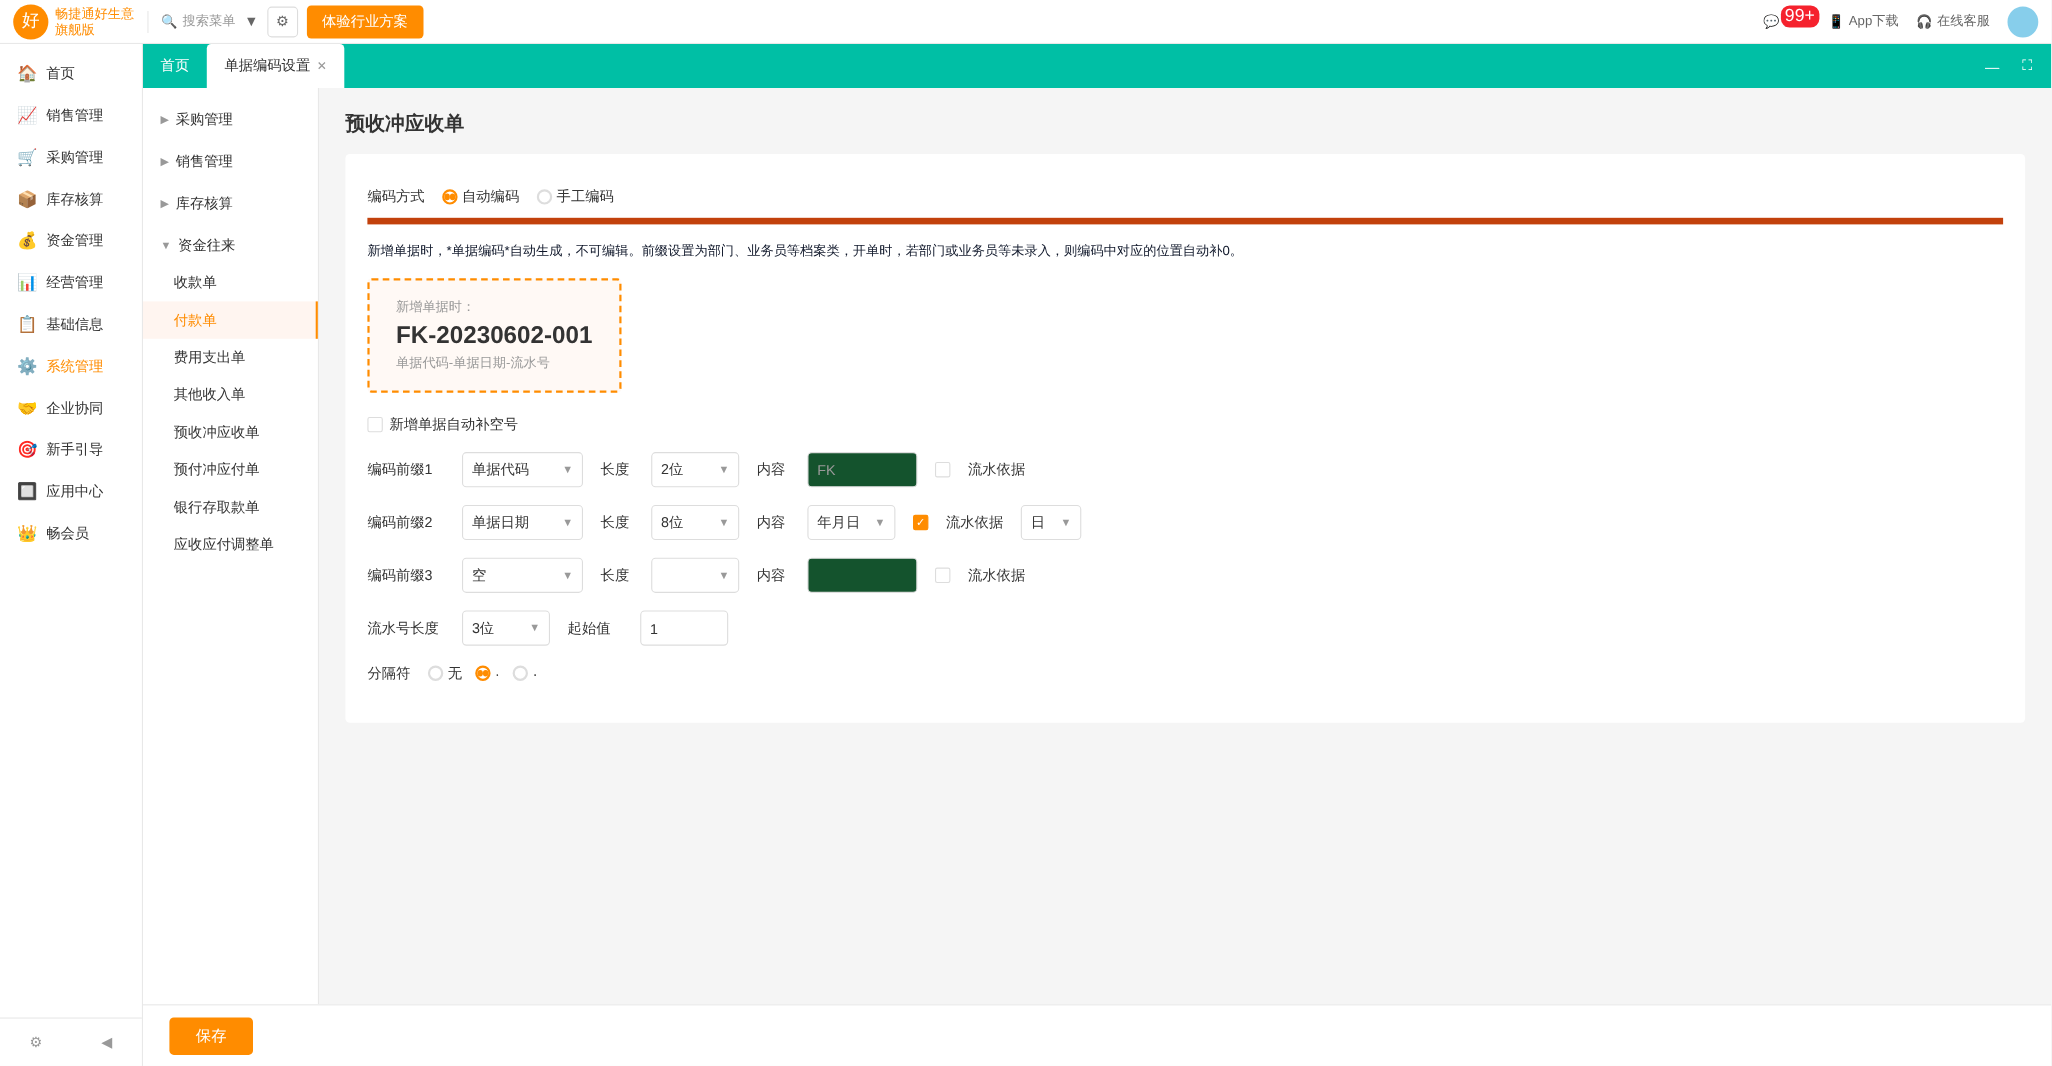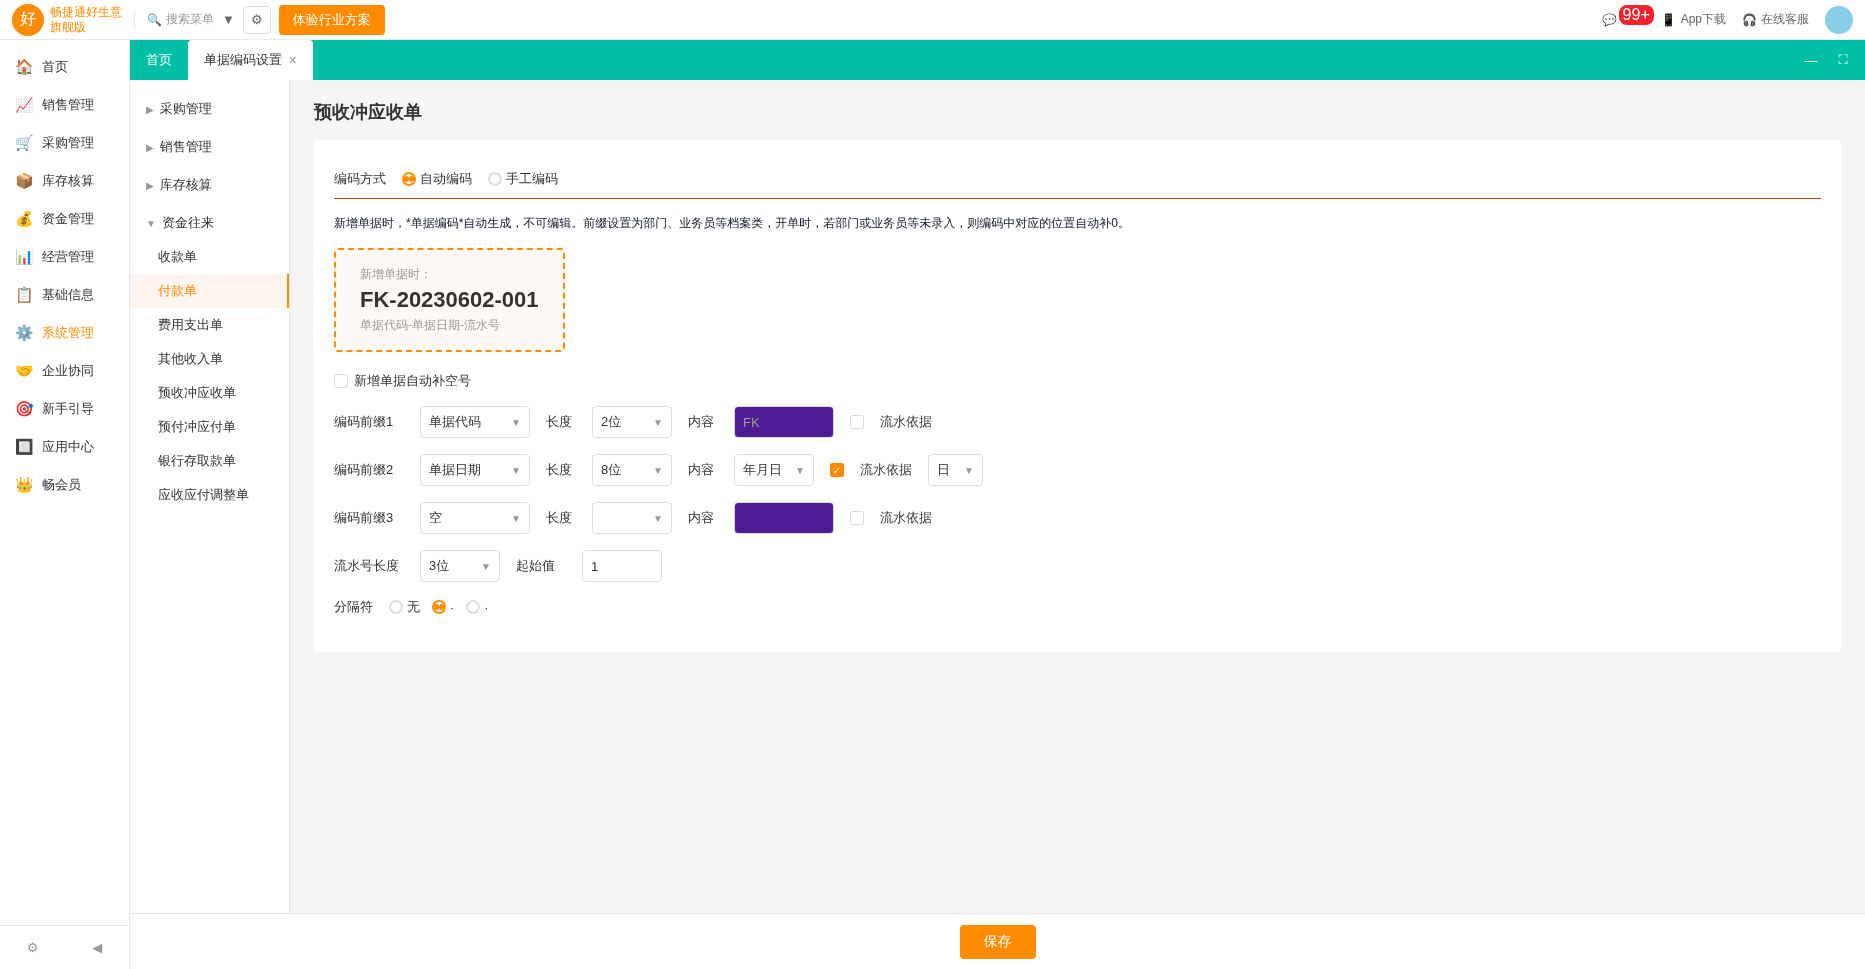--- a/index.html
+++ b/index.html
@@ -54,21 +54,21 @@
     .sub-menu-item.active { background: #fff5f0; color: #ff8c00; border-right: 2px solid #ff8c00; }
 
     
     .page-main { flex: 1; overflow-y: auto; padding: 20px 24px; background: #f5f5f5; }
     .page-title { font-size: 18px; font-weight: bold; color: #333; margin-bottom: 16px; }
 
     
     .settings-card { background: #fff; border-radius: 4px; padding: 20px; }
     
     
-    .code-method-row { display: flex; align-items: center; gap: 16px; padding: 10px 0; border-bottom: 1px solid #c2410c; margin-bottom: 16px; }
+    .code-method-row { display: flex; align-items: center; gap: 16px; padding: 10px 0; border-bottom: 6px solid #c2410c; margin-bottom: 16px; }
     .code-method-label { color: #333; font-size: 13px; }
     .radio-group { display: flex; align-items: center; gap: 16px; }
     .radio-item { display: flex; align-items: center; gap: 4px; cursor: pointer; font-size: 13px; }
     .radio-circle { width: 14px; height: 14px; border-radius: 50%; border: 2px solid #ddd; display: flex; align-items: center; justify-content: center; }
     .radio-circle.checked { border-color: #ff8c00; }
     .radio-circle.checked::after { content: ''; width: 6px; height: 6px; border-radius: 50%; background: #ff8c00; }
 
     
     .info-text { font-size: 12px; color: #0f172a; margin-bottom: 16px; }
 
@@ -81,41 +81,41 @@
     
     .checkbox-row { display: flex; align-items: center; gap: 6px; margin-bottom: 16px; font-size: 13px; }
     .checkbox-box { width: 14px; height: 14px; border: 1px solid #ddd; border-radius: 2px; cursor: pointer; }
 
     
     .form-row { display: flex; align-items: center; gap: 16px; margin-bottom: 16px; }
     .form-label { color: #333; font-size: 13px; width: 70px; flex-shrink: 0; }
     .form-select { height: 32px; border: 1px solid #ddd; border-radius: 4px; padding: 0 8px; background: #fff; display: flex; align-items: center; gap: 8px; cursor: pointer; min-width: 100px; font-size: 13px; }
     .form-select .chevron { color: #999; font-size: 10px; margin-left: auto; }
     .form-input { height: 32px; border: 1px solid #ddd; border-radius: 4px; padding: 0 8px; background: #fff; display: flex; align-items: center; min-width: 60px; font-size: 13px; color: #333; }
-    .form-input.readonly { background: #4c1d95; color: #999; }
+    .form-input.readonly { background: #14532d; color: #999; }
     .length-select { min-width: 80px; }
     .content-input { min-width: 100px; }
     .checkbox-checked { width: 14px; height: 14px; border: 1px solid #ff8c00; border-radius: 2px; background: #ff8c00; display: flex; align-items: center; justify-content: center; color: white; font-size: 10px; cursor: pointer; }
     .flowing-label { font-size: 13px; color: #333; }
     .day-select { min-width: 60px; }
 
     
     .serial-row { display: flex; align-items: center; gap: 16px; margin-bottom: 16px; }
 
     
     .separator-row { display: flex; align-items: center; gap: 16px; margin-bottom: 16px; }
     .separator-label { font-size: 13px; color: #333; }
     .separator-options { display: flex; align-items: center; gap: 12px; }
     .sep-radio { display: flex; align-items: center; gap: 4px; cursor: pointer; font-size: 13px; }
     .sep-radio-circle { width: 14px; height: 14px; border-radius: 50%; border: 2px solid #ddd; display: flex; align-items: center; justify-content: center; }
     .sep-radio-circle.checked { border-color: #ff8c00; }
     .sep-radio-circle.checked::after { content: ''; width: 6px; height: 6px; border-radius: 50%; background: #ff8c00; }
 
     
-    .bottom-bar { height: 56px; background: #fff; border-top: 1px solid #e8e8e8; display: flex; align-items: center; justify-content: center; padding: 0 24px; flex-shrink: 0; }
+    .bottom-bar { height: 56px; background: #fff; border-top: 1px solid #e8e8e8; display: flex; align-items: center; justify-content: flex-start; padding: 0 24px; flex-shrink: 0; }
     .save-btn { background: #ff8c00; color: white; border: none; padding: 8px 24px; border-radius: 4px; cursor: pointer; font-size: 14px; }
   </style>
 </head>
 <body>
 
 <div class="topbar">
   <div class="topbar-logo">
     <div class="logo-icon">好</div>
     <div class="logo-text">
       <div>畅捷通好生意</div>

